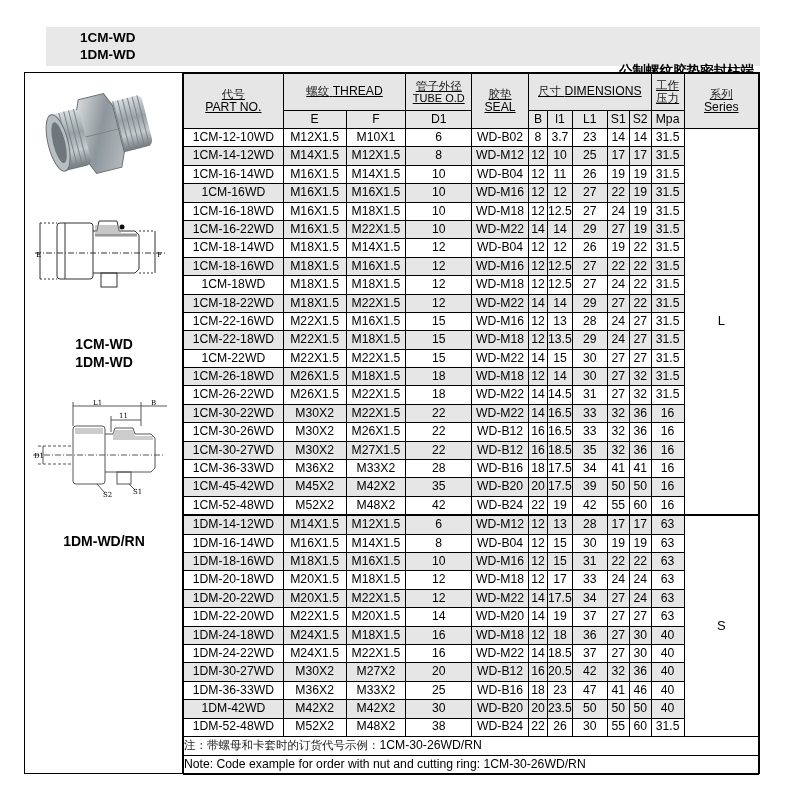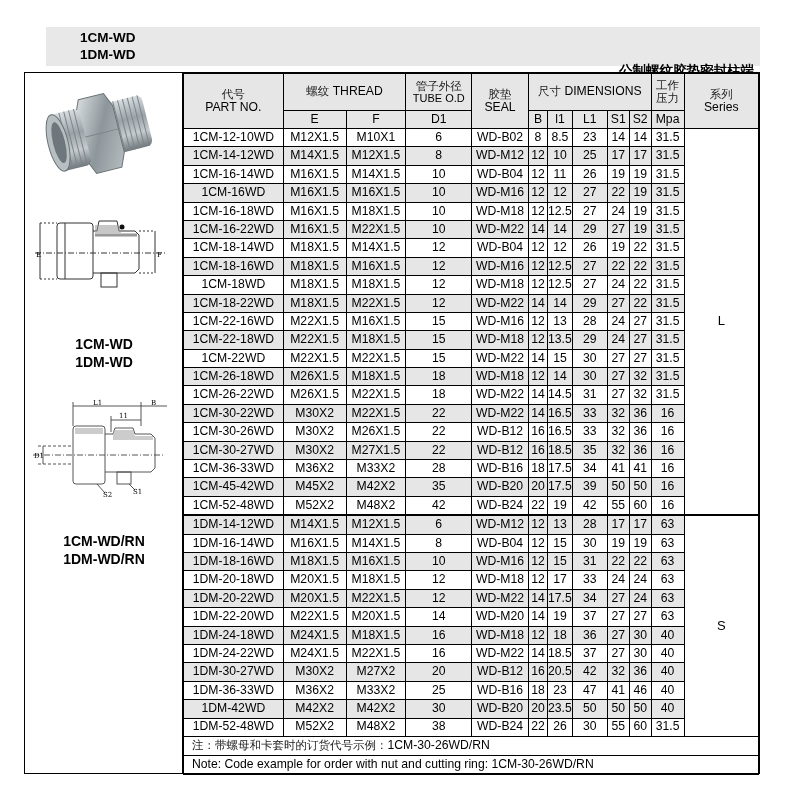--- a/index.html
+++ b/index.html
@@ -14,21 +14,21 @@
   .drawing1 { position:absolute; left:10px; top:140px; width:135px; height:80px; }
   .drawing2 { position:absolute; left:8px; top:325px; width:135px; height:100px; }
   .cap { position:absolute; width:158px; text-align:center; font-weight:bold; font-size:14px; line-height:18px; }
   table.spec { position:absolute; left:158px; top:0; border-collapse:collapse; table-layout:fixed; font-size:12.2px; }
   table.spec td, table.spec th { border:1px solid #000; padding:0; text-align:center; white-space:nowrap; overflow:hidden; font-weight:normal; line-height:1.1; }
   table.spec th { background:#e6e6e6; }
   table.spec tr.data td { height:17.4px; }
   table.spec tr.data.alt td.c { background:#e6e6e6; }
   table.spec td.series { background:#fff; font-size:13px; }
   table.spec tr.sep td { border-top:2.5px solid #000; }
-  table.spec td.note { text-align:left; padding-left:8px; height:18px; font-size:12.2px; }
+  table.spec td.note { text-align:left; padding-left:0; height:18px; font-size:12.2px; }
   .zh { font-family:"DejaVu Sans", sans-serif; font-size:11.5px; color:#222; }
 </style>
 </head>
 <body>
 
 <div class="title-band">
   <div class="title-left">
     <div>1CM-WD</div>
     <div>1DM-WD</div>
   </div>
@@ -128,42 +128,41 @@
       <path d="M42 30 L70 30 L70 36 L42 36 Z" fill="#aaa" opacity="0.6"></path>
       <path d="M80 32 L100 32 L102 38 L120 38 L120 42 L80 42 Z" fill="#aaa" opacity="0.6"></path>
       <text x="60" y="7" font-size="7" font-family="DejaVu Serif, serif">L1</text>
       <text x="118" y="7" font-size="7" font-family="DejaVu Serif, serif">B</text>
       <text x="86" y="20" font-size="7" font-family="DejaVu Serif, serif">11</text>
       <text x="1" y="60" font-size="7" font-family="DejaVu Serif, serif">D1</text>
       <text x="100" y="96" font-size="7" font-family="DejaVu Serif, serif">S1</text>
       <text x="70" y="99" font-size="7" font-family="DejaVu Serif, serif">S2</text>
     </svg>
     <div class="cap" style="top:459px;">
-      <div>1CM-WD/RN</div>
       <div>1DM-WD/RN</div>
     </div>
   </div>
 
   <table class="spec" id="spec">
     <colgroup>
       <col style="width:100px">
         <col style="width:63px">
         <col style="width:60px">
         <col style="width:66px">
       <col style="width:57px">
         <col style="width:19px">
         <col style="width:25px">
         <col style="width:35px">
       <col style="width:22px">
         <col style="width:22px">
         <col style="width:33px">
         <col style="width:75px">
     </colgroup>
     <thead>
-      <tr style="height:37px;">
+      <tr style="height:37px;text-decoration:underline;">
         <th rowspan="2">
           <div class="zh">代号</div>
           <div>PART NO.</div>
         </th>
         <th colspan="2">
           <span class="zh">螺纹</span>
           <span>THREAD</span>
         </th>
         <th>
           <div class="zh">管子外径</div>
@@ -199,21 +198,21 @@
       </tr>
     </thead>
     <tbody id="spec-body">
         <tr class="data">
           <td class="c">1CM-12-10WD</td>
           <td class="c">M12X1.5</td>
           <td class="c">M10X1</td>
           <td class="c">6</td>
           <td class="c">WD-B02</td>
           <td class="c">8</td>
-          <td class="c">8.5</td>
+          <td class="c">3.7</td>
           <td class="c">23</td>
           <td class="c">14</td>
           <td class="c">14</td>
           <td class="c">31.5</td>
           <td class="series" rowspan="21">L</td>
         </tr>
         <tr class="data alt">
           <td class="c">1CM-14-12WD</td>
           <td class="c">M14X1.5</td>
           <td class="c">M12X1.5</td>

